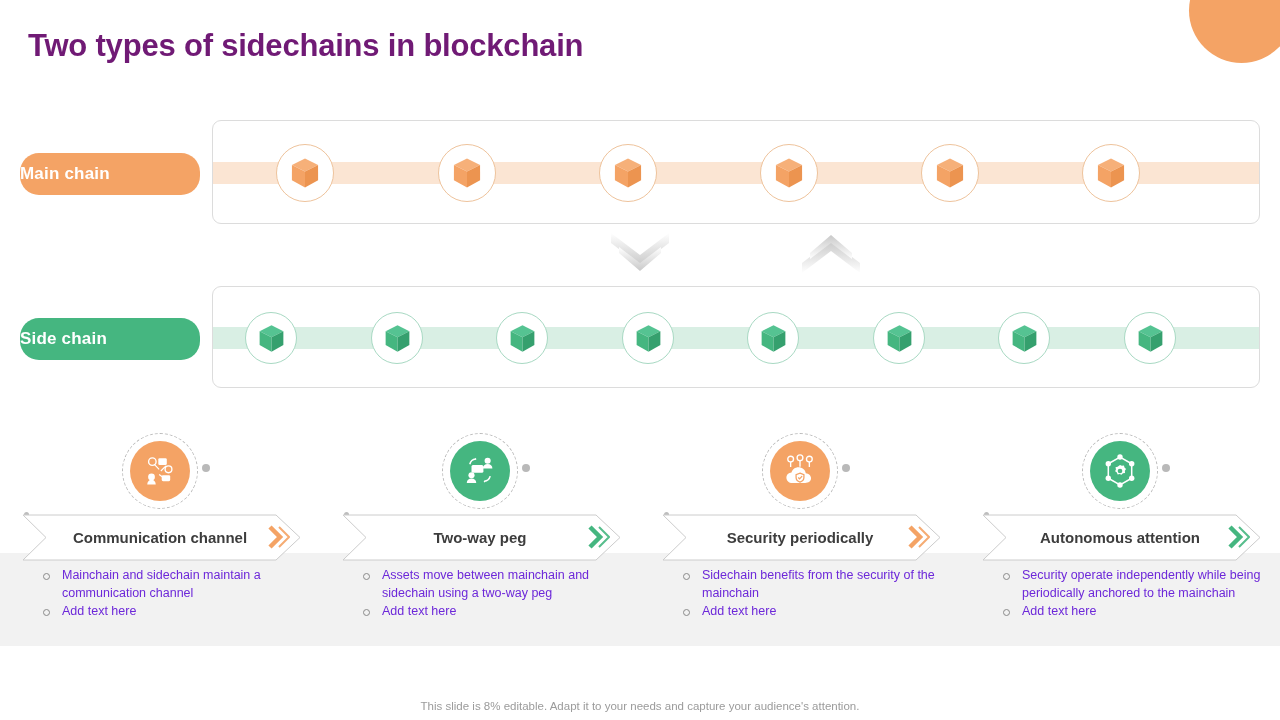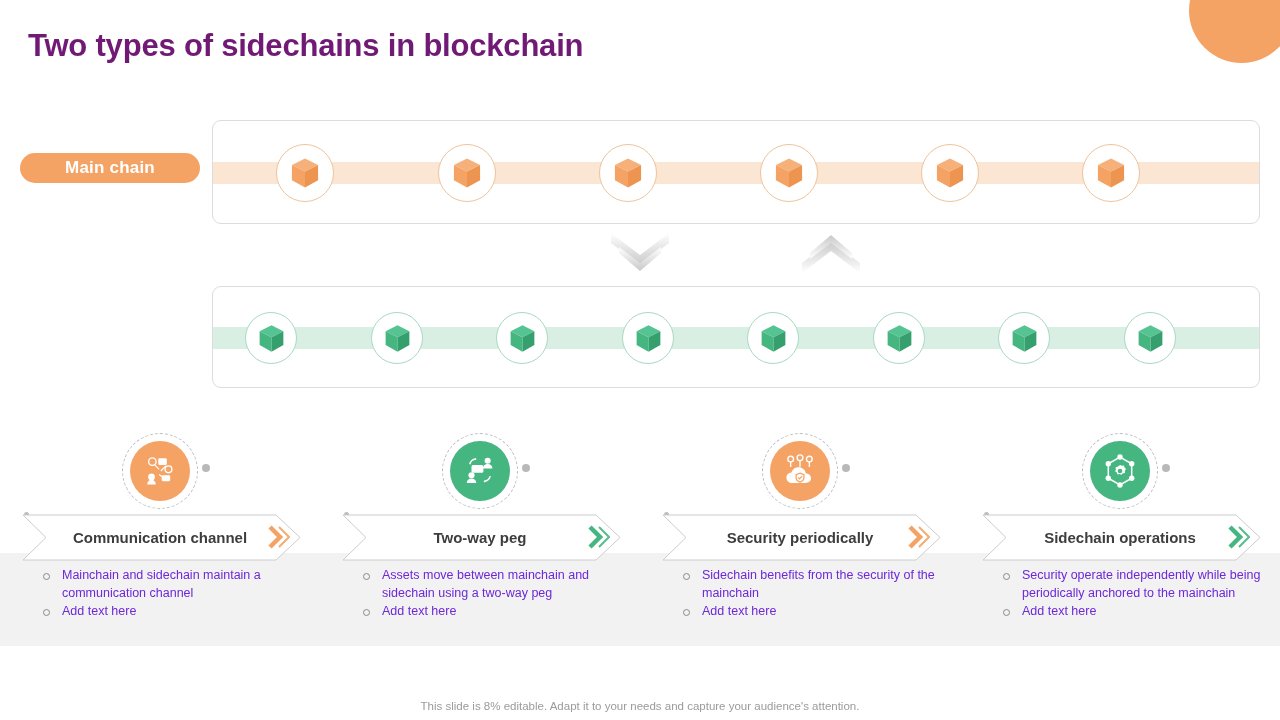--- a/index.html
+++ b/index.html
@@ -20,22 +20,22 @@
 
   
   .title{
     position:absolute; left:28px; top:28px;
     font-size:31px; font-weight:700; color:#701a75;
     letter-spacing:-.2px; white-space:nowrap;
   }
 
   
   .chain-badge{
-    position:absolute; display:flex; align-items:center; justify-content:center;
-    width:180px; height:30px; border-radius:19px;
+    position:absolute; display:flex; align-items:center; 
+    width:180px; height:42px; border-radius:19px;
     color:#ffffff; font-size:17px; font-weight:700; letter-spacing:.2px;
   }
   .badge-main{ left:20px; top:153px; background:#f4a365; }
   .badge-side{ left:20px; top:318px; background:#45b680; }
 
   .chain-panel{
     position:absolute; left:212px; border:1px solid #dcdcdc; border-radius:9px;
     background:#fff;
   }
   .panel-main{ top:120px; width:1048px; height:104px; }
@@ -216,20 +216,23 @@
         <linearGradient id="gup" x1="0" y1="1" x2="0" y2="0">
           <stop offset="0%" stop-color="#ffffff"></stop>
           <stop offset="100%" stop-color="#c9c9c9"></stop>
         </linearGradient>
       </defs>
       <polygon points="2,42 31,20 60,42 60,32 31,10 2,32" fill="url(#gup)"></polygon>
       <polygon points="10,28 31,12 52,28 52,22 31,4 10,22" fill="url(#gup)"></polygon>
     </svg>
   </div>
 
+  <div class="chain-badge badge-side">
+    <span>Side chain</span>
+  </div>
   <div class="chain-panel panel-side">
     <div class="chain-track track-side"></div>
     <div id="side-nodes">
         <div class="node node-side" style="left: 32px;">
           <span>
             <svg class="cube" width="29" height="29" viewBox="0 0 40 44">
               <polygon points="20,2 38,11 20,20 2,11" fill="#55c392"></polygon>
               <polygon points="2,11 20,20 20,42 2,32" fill="#45b680"></polygon>
               <polygon points="38,11 20,20 20,42 38,32" fill="#35a06e"></polygon>
             </svg>
@@ -424,21 +427,21 @@
                 <path d="M20 13.2l2.1 1.1 2.3-.4.6 2.3 1.7 1.6-1.3 2 .2 2.3-2.3.5-1.7 1.6-2-1-2.2.6-.9-2.2-1.9-1.3.9-2.2-.5-2.2 2.3-.7z" fill="#ffffff"></path>
                 <circle cx="20" cy="20" r="2.6" fill="#45b680"></circle>
               </svg>
             </div>
           </div>
           <div class="corner-dot"></div>
           <div class="banner">
             <svg width="280" height="47" viewBox="0 0 280 47">
               <polygon points="1,1 254,1 278,23.5 254,46 1,46 24,23.5" fill="#ffffff" stroke="#cccccc" stroke-width="1"></polygon>
             </svg>
-            <div class="banner-label">Sidechain operations</div>
+            <div class="banner-label">Autonomous attention</div>
             <span class="banner-chevron">
               <svg width="24" height="24" viewBox="0 0 24 24">
                 <path d="M4 2 L14 12 L4 22" stroke="#45b680" stroke-width="4.5" fill="none" stroke-linecap="butt"></path>
                 <path d="M13 2 L23 12 L13 22" stroke="#45b680" stroke-width="2" fill="none" opacity=".9"></path>
               </svg>
             </span>
           </div>
           <div class="bullets">
             <div class="bullet">Security operate independently while being periodically anchored to the mainchain</div>
             <div class="bullet">Add text here</div>

